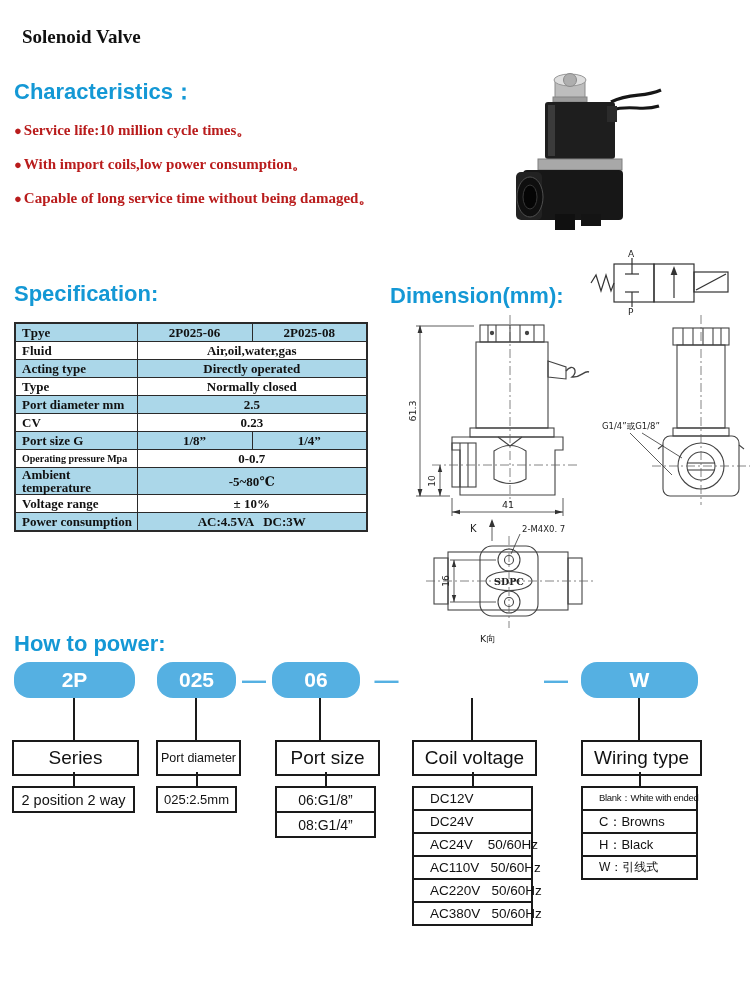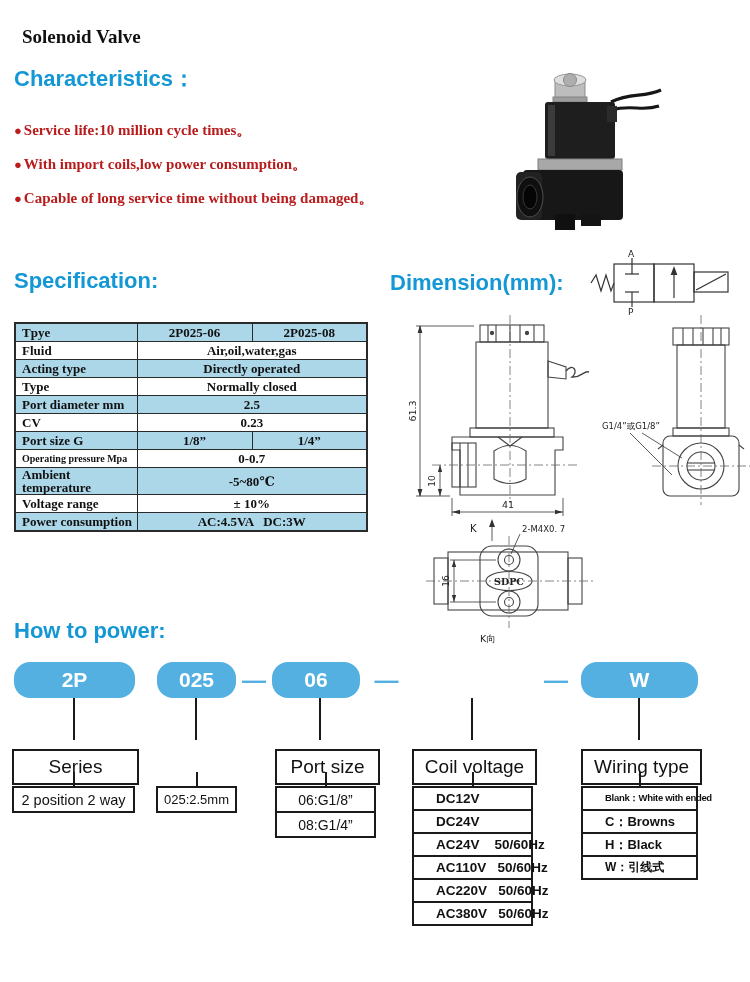--- a/index.html
+++ b/index.html
@@ -1,42 +1,42 @@
 <!DOCTYPE html>
 <html style="--heading-blue: #1498d5; --pill-blue: #55b0e2; --table-row-blue: #abd7e9;"><head>
 <meta charset="utf-8">
 <style>
   html,body{margin:0;padding:0;background:#fff;}
   #page{position:relative;width:750px;height:982px;background:#ffffff;overflow:hidden;
         font-family:"Liberation Sans","DejaVu Sans",sans-serif;color:#111;}
   .abs{position:absolute;}
   .page-title{font-family:"Liberation Serif","DejaVu Serif",serif;font-weight:bold;font-size:19px;color:#111;margin-left:8px;}
-  .sec-heading{color:var(--heading-blue,#1498d5);font-weight:bold;font-size:22px;letter-spacing:0px;}
+  .sec-heading{color:var(--heading-blue,#1498d5);font-weight:bold;font-size:22px;letter-spacing:0px;margin-top:13px;}
   .bullet-line{font-family:"Liberation Serif","DejaVu Serif",serif;font-weight:bold;font-size:15px;color:#b91c1c;white-space:nowrap;}
   .bullet-line .dot{font-size:13px;margin-right:2px;}
 
   
   table.spec{border-collapse:collapse;width:352px;table-layout:fixed;
              font-family:"Liberation Serif","DejaVu Serif",serif;font-weight:bold;font-size:13px;color:#111;}
   table.spec td{border:1.5px solid #2a2a2a;height:17px;padding:0 0 0 6px;line-height:1;}
   table.spec{border:2.5px solid #2a2a2a;}
   table.spec td.val{text-align:center;padding:0;white-space:pre;}
   table.spec tr.blue td{background:var(--table-row-blue,#abd7e9);}
   table.spec td.small{font-size:10px;}
 
   
   .pill{position:absolute;height:36px;border-radius:16px;background:var(--pill-blue,#55b0e2);
         color:#fff;font-weight:bold;font-size:21px;display:flex;align-items:center;justify-content:center;}
   .dash-sep{position:absolute;color:var(--pill-blue,#55b0e2);font-weight:bold;font-size:24px;text-align:center;line-height:20px;}
   .vline{position:absolute;width:2px;background:#1a1a1a;}
-  .obox{position:absolute;border:2px solid #1a1a1a;background:#fff;display:flex;align-items:center;justify-content:center;text-align:center;margin-top:9px;}
+  .obox{position:absolute;border:2px solid #1a1a1a;background:#fff;display:flex;align-items:center;justify-content:center;text-align:center;}
   .opt-col{position:absolute;}
   .opt-row{border:2px solid #1a1a1a;background:#fff;display:flex;align-items:center;justify-content:center;box-sizing:border-box;}
   .opt-row + .opt-row{margin-top:-2px;}
-  .opt-left{justify-content:flex-start;padding-left:22px;white-space:pre;font-weight:bold;}
+  .opt-left{justify-content:flex-start;padding-left:16px;white-space:pre;}
   svg text{font-family:"DejaVu Sans","Liberation Sans",sans-serif;fill:#222;}
   svg .serifb{font-family:"DejaVu Serif","Liberation Serif",serif;font-weight:bold;}
 </style>
 </head>
 <body>
 
 <div id="page">
 
   <div class="abs page-title" style="left:14px;top:26px">Solenoid Valve</div>
   <div class="abs sec-heading" style="left:14px;top:64px">Characteristics：</div>
@@ -274,20 +274,21 @@
   <div class="dash-sep" style="left:360px;top:670px;width:53px">—</div>
   <div class="dash-sep" style="left:531px;top:670px;width:50px">—</div>
 
   <div class="vline" style="left:73px;top:698px;height:42px"></div>
   <div class="vline" style="left:195px;top:698px;height:42px"></div>
   <div class="vline" style="left:319px;top:698px;height:42px"></div>
   <div class="vline" style="left:471px;top:698px;height:42px"></div>
   <div class="vline" style="left:638px;top:698px;height:42px"></div>
 
   <div class="obox" style="left:12px;top:740px;width:123px;height:32px;font-size:19px">Series</div>
+  <div class="obox" style="left:156px;top:740px;width:81px;height:32px;font-size:12.5px">Port diameter</div>
   <div class="obox" style="left:275px;top:740px;width:101px;height:32px;font-size:19px">Port size</div>
   <div class="obox" style="left:412px;top:740px;width:121px;height:32px;font-size:19px">Coil voltage</div>
   <div class="obox" style="left:581px;top:740px;width:117px;height:32px;font-size:19px">Wiring type</div>
 
   <div class="vline" style="left:72.5px;top:772px;height:14px"></div>
   <div class="vline" style="left:195.5px;top:772px;height:14px"></div>
   <div class="vline" style="left:324.5px;top:772px;height:14px"></div>
   <div class="vline" style="left:471.5px;top:772px;height:14px"></div>
   <div class="vline" style="left:638.5px;top:772px;height:14px"></div>
 

